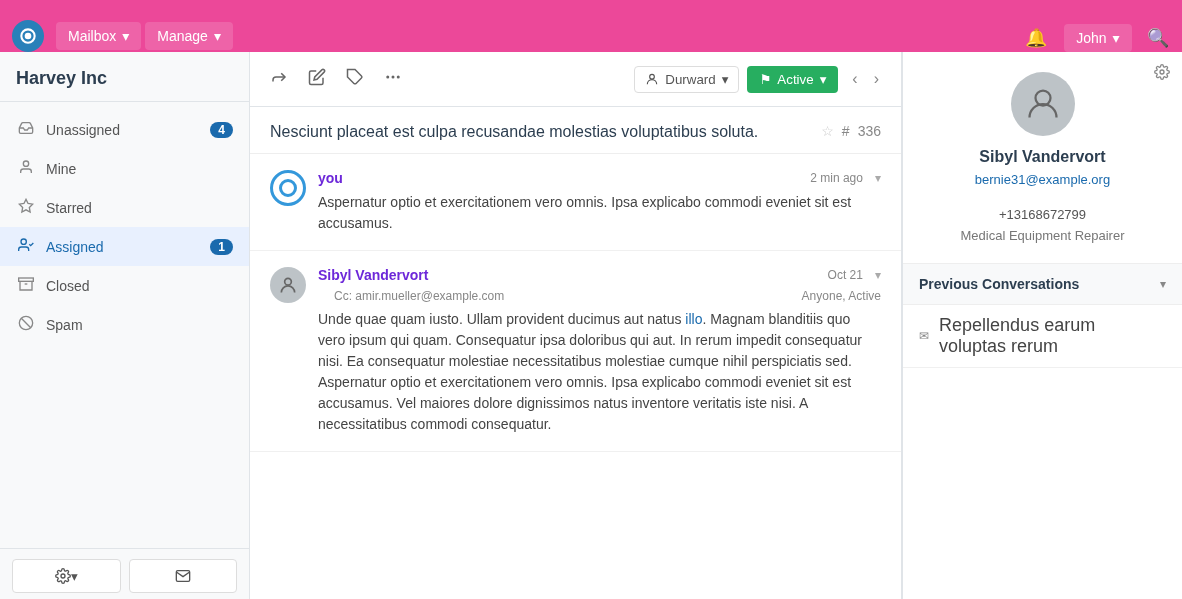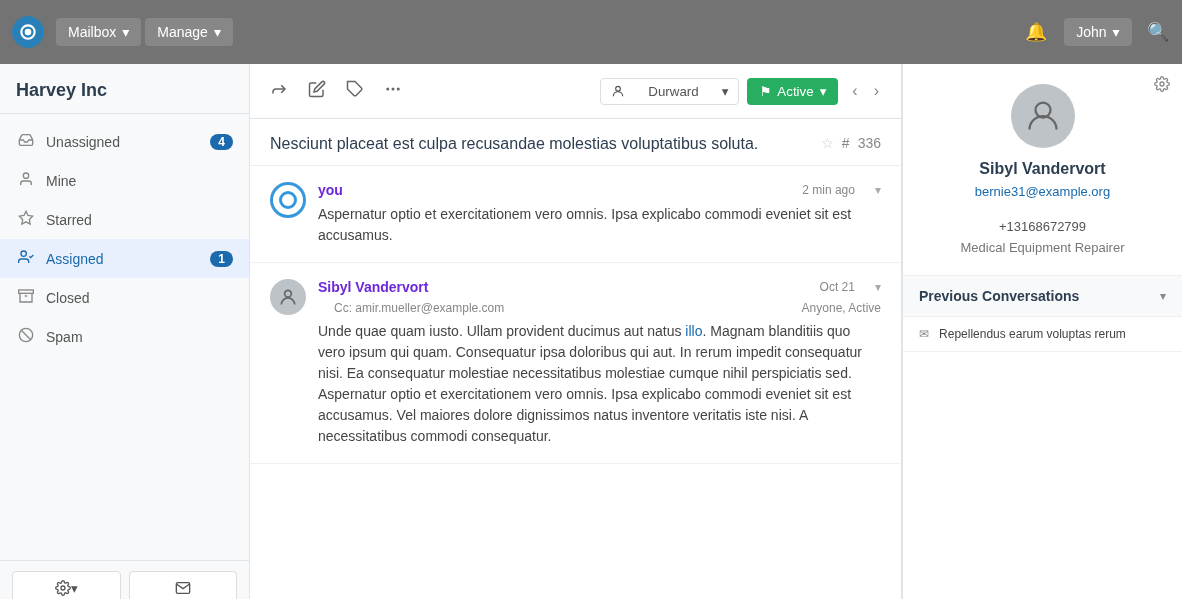--- a/index.html
+++ b/index.html
@@ -1,23 +1,23 @@
 <!DOCTYPE html>
 <html><head>
   <meta charset="utf-8">
   <style>
     * { box-sizing: border-box; margin: 0; padding: 0; }
     body { font-family: -apple-system, BlinkMacSystemFont, 'Segoe UI', sans-serif; font-size: 14px; background: #f0f4f8; overflow: hidden; }
 
     
     .topnav {
-      background: #737373;
-      height: 64px;
+      background: #ec4899;
+      height: 52px;
       display: flex;
-      align-items: center;
+      align-items: flex-end;
       padding: 0 12px;
       justify-content: space-between;
       color: white;
     }
     .topnav-left { display: flex; align-items: center; gap: 4px; }
     .topnav-logo {
       width: 32px; height: 32px;
       background: #2980b9;
       border-radius: 50%;
       display: flex; align-items: center; justify-content: center;
@@ -87,21 +87,21 @@
       padding: 12px 16px; border-bottom: 1px solid #e0e4e8;
       background: white;
     }
     .toolbar-left { display: flex; gap: 12px; }
     .toolbar-icon-btn {
       background: none; border: none; cursor: pointer;
       color: #666; font-size: 16px; padding: 4px;
     }
     .toolbar-right { display: flex; align-items: center; gap: 8px; }
     .assignee-btn {
-      display: flex; align-items: center; gap: 23px;
+      display: flex; align-items: center; gap: 6px;
       border: 1px solid #ddd; border-radius: 4px;
       padding: 5px 10px; cursor: pointer; background: white; color: #555;
     }
     .status-btn {
       display: flex; align-items: center; gap: 6px;
       background: #27ae60; color: white;
       border: none; border-radius: 4px;
       padding: 6px 12px; cursor: pointer;
       font-weight: 500;
     }
@@ -135,21 +135,21 @@
     }
     .message-avatar.user {
       background: #bdc3c7;
     }
     .message-content { flex: 1; }
     .message-header {
       display: flex; align-items: center; justify-content: space-between;
       margin-bottom: 6px;
     }
     .message-sender { font-weight: 600; color: #6d28d9; }
-    .message-meta { display: flex; align-items: center; gap: 20px; color: #888; font-size: 12px; }
+    .message-meta { display: flex; align-items: center; gap: 12px; color: #888; font-size: 12px; }
     .message-body { color: #444; line-height: 1.5; }
     .message-cc { color: #888; font-size: 12px; margin-bottom: 6px; margin-left: 16px; }
     .link-text { color: #1a6aad; }
 
     
     .right-panel {
       width: 280px; min-width: 280px;
       background: white;
       border-left: 1px solid #e0e4e8;
       display: flex; flex-direction: column;
@@ -182,21 +182,21 @@
       cursor: pointer;
     }
     .prev-header-title { font-weight: 600; color: #2c3e50; font-size: 14px; }
     .prev-item {
       padding: 10px 16px;
       display: flex; align-items: center; gap: 10px;
       border-bottom: 1px solid #f0f0f0;
       cursor: pointer; color: #555;
     }
     .prev-item-icon { color: #888; font-size: 12px; }
-    .prev-item-text { font-size: 12px; color: #444; }
+    .prev-item-text { font-size: 18px; color: #444; }
 
     .chevron-icon { font-size: 12px; color: #888; }
   </style>
 </head>
 <body>
 
 <nav class="topnav">
   <div class="topnav-left">
     <div class="topnav-logo">
       <svg viewBox="0 0 24 24" fill="white">

